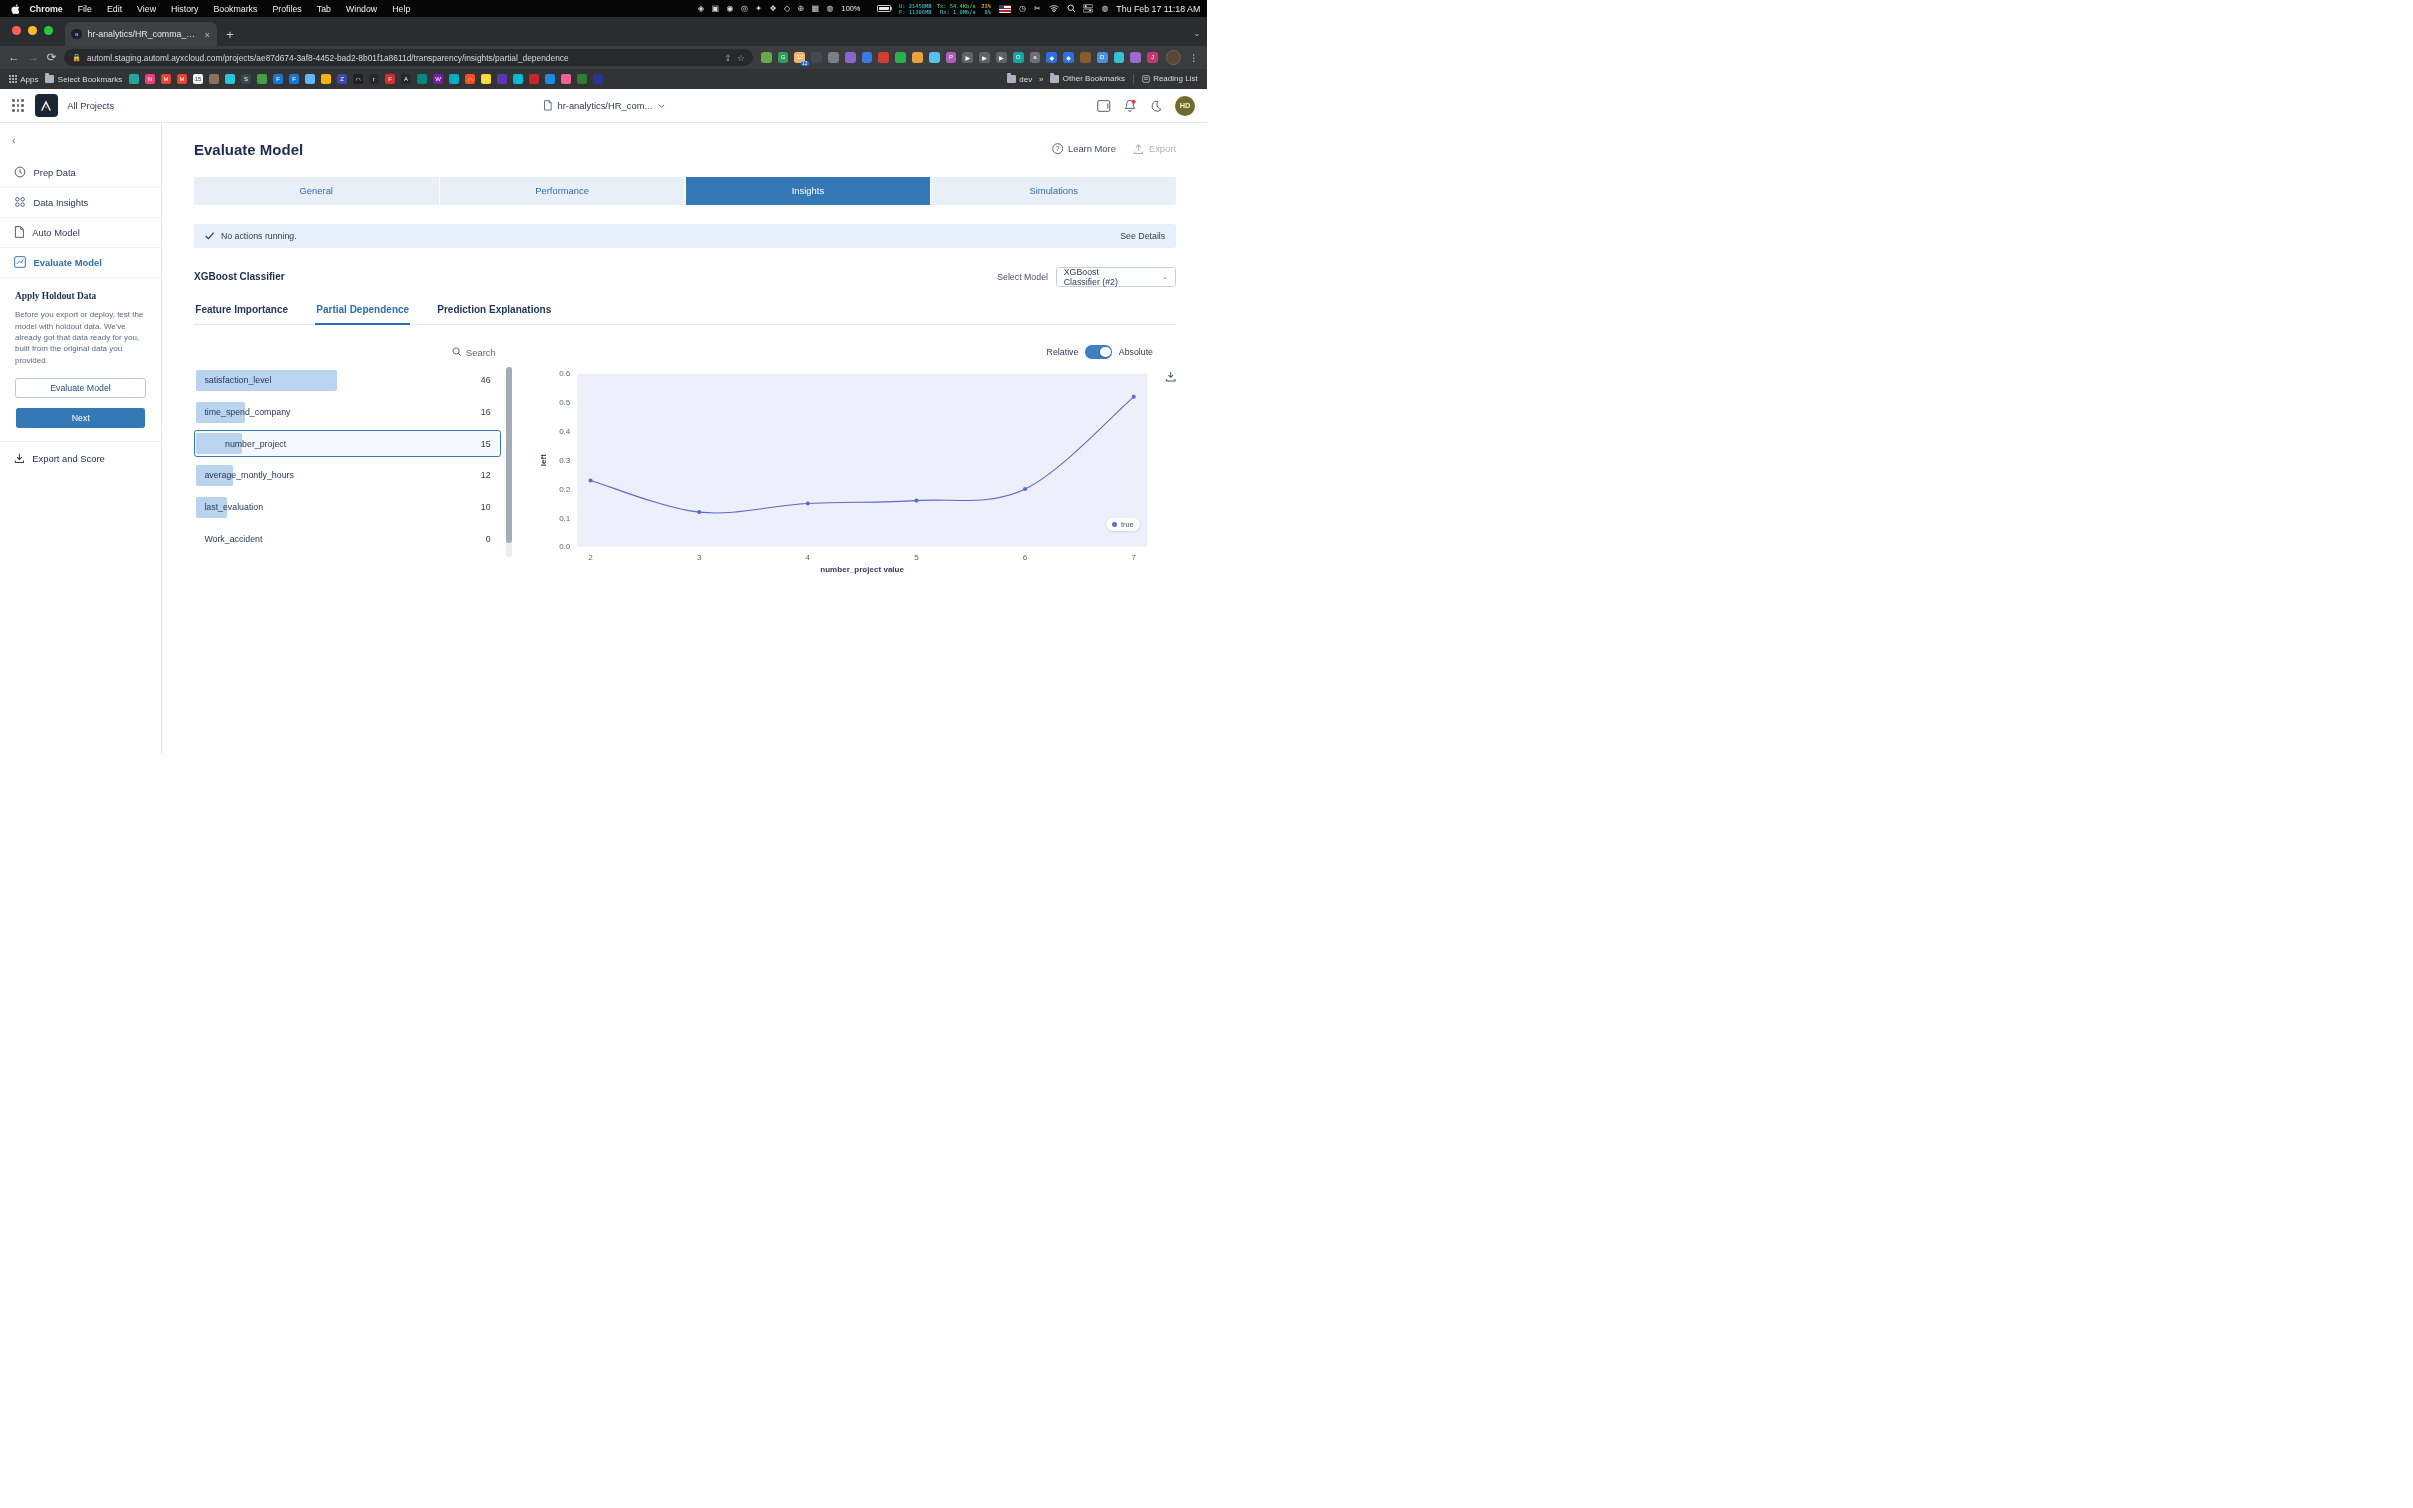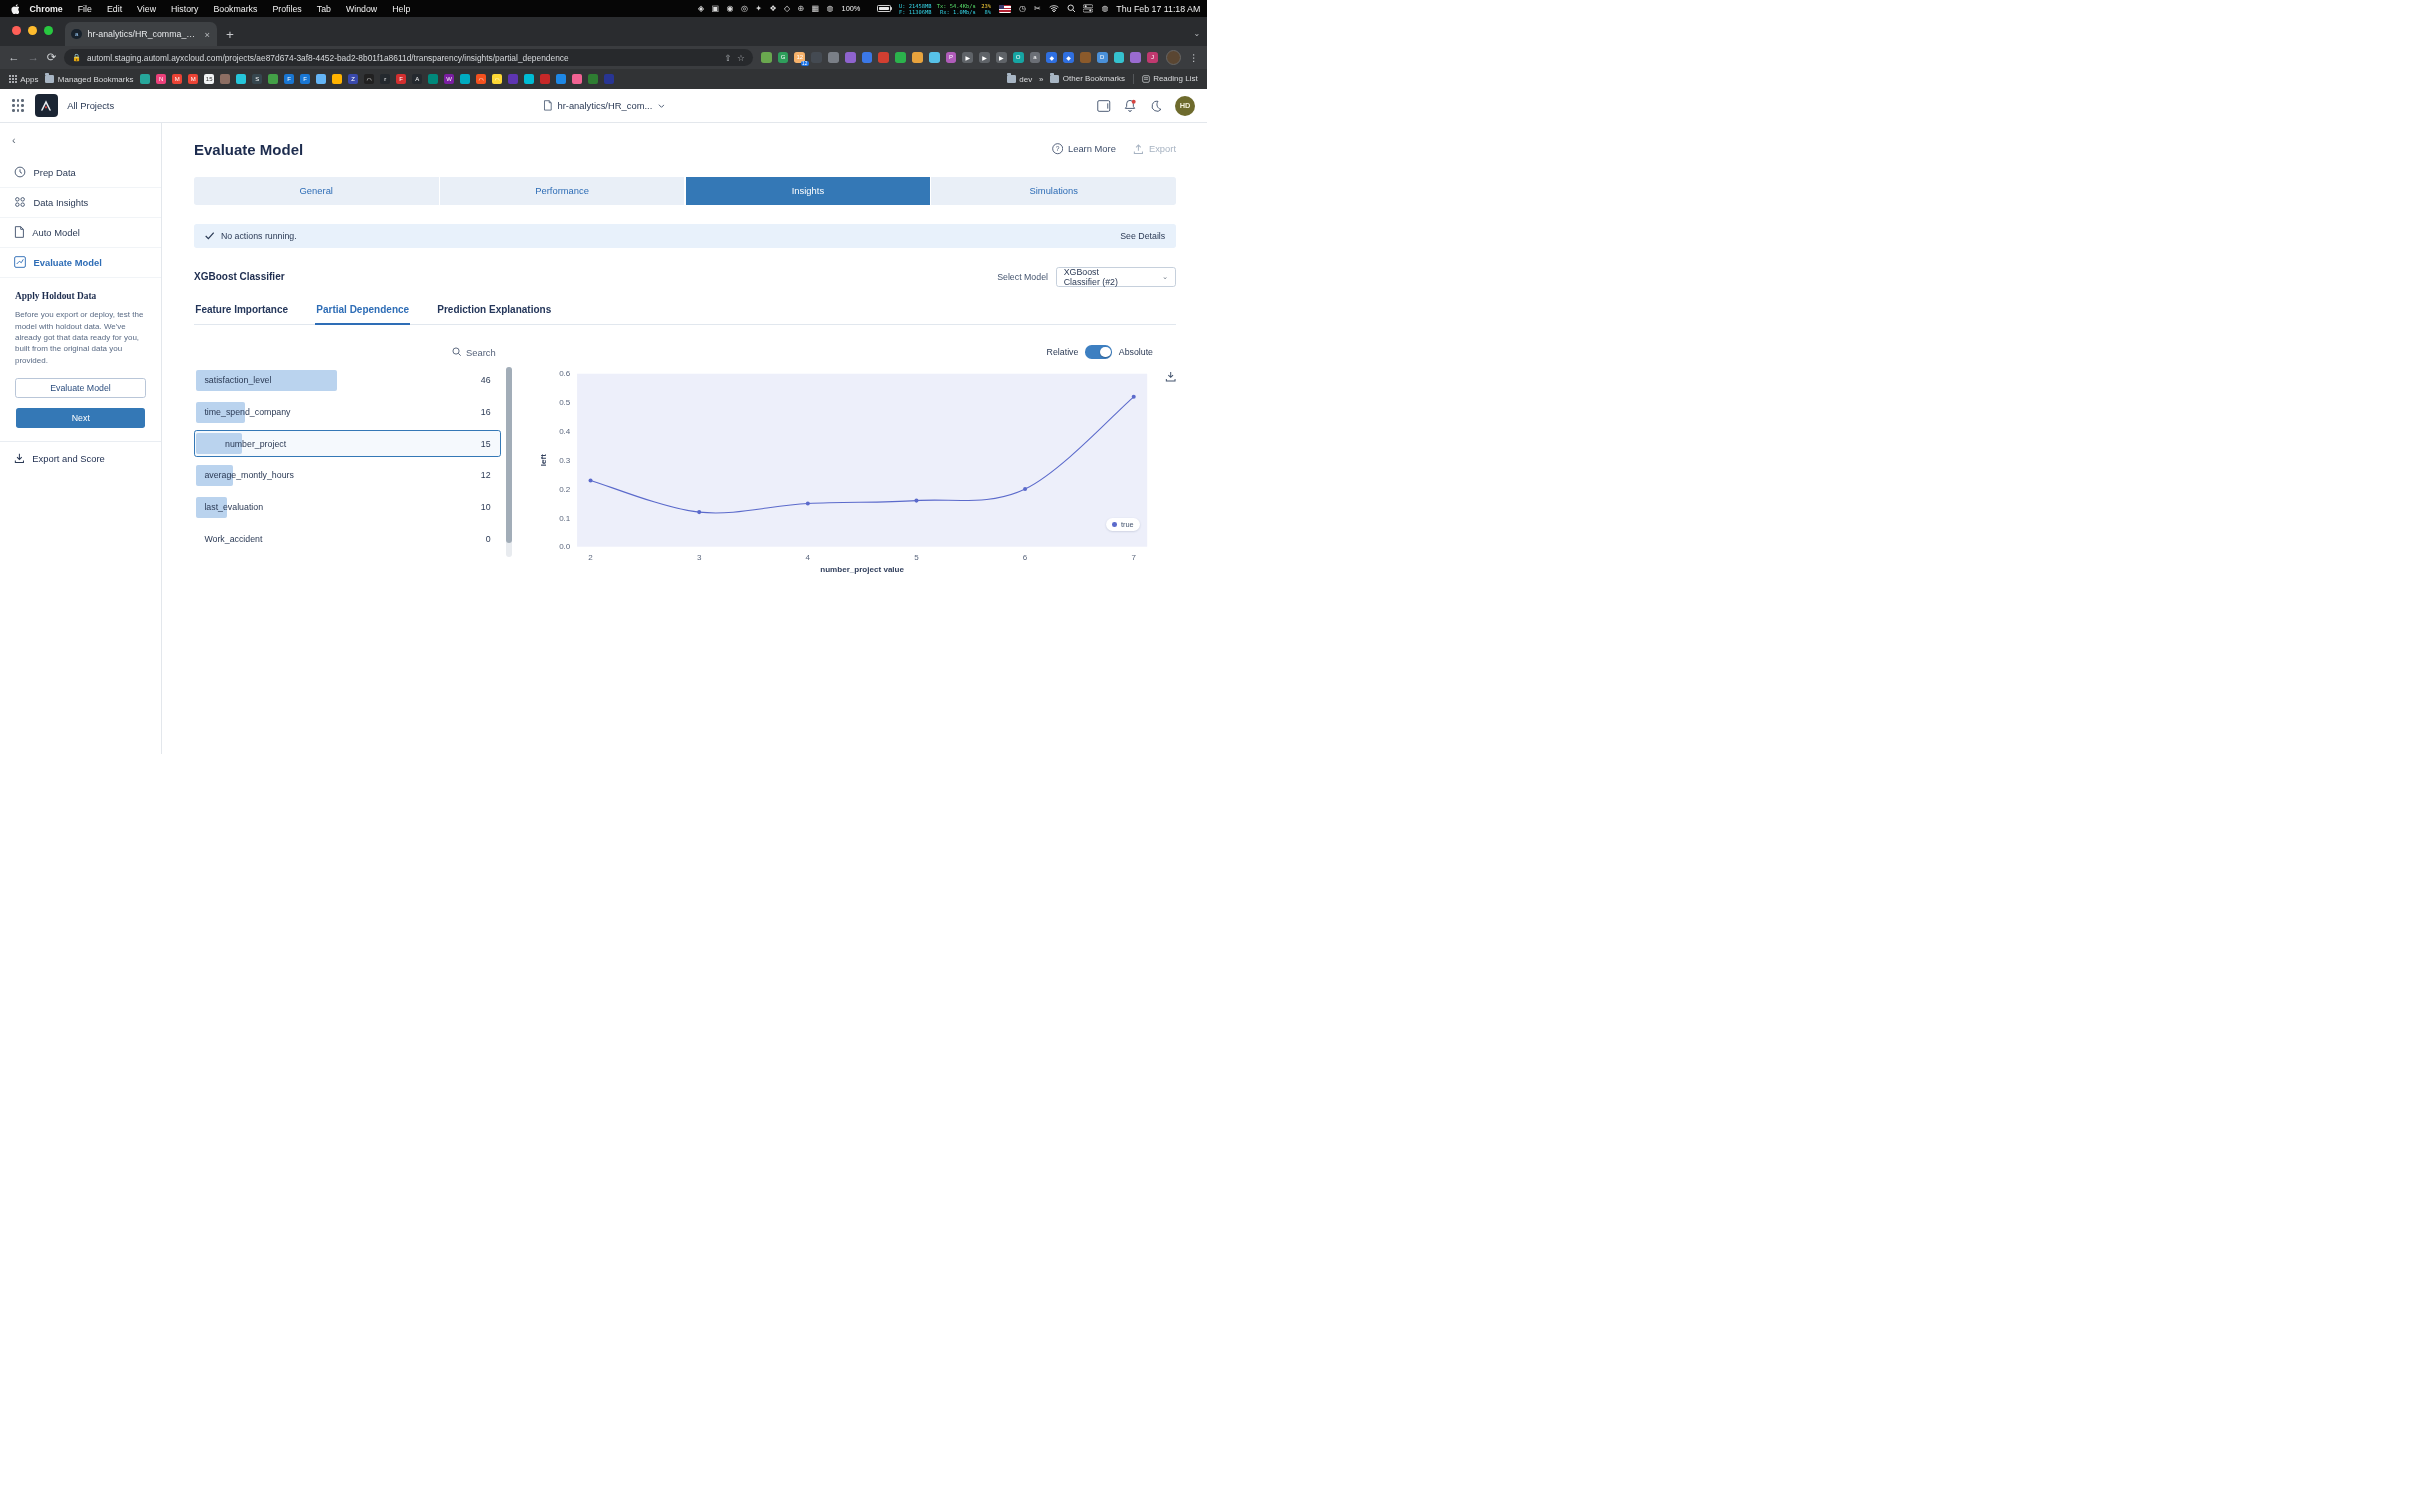--- a/index.html
+++ b/index.html
@@ -305,21 +305,21 @@
         <i></i>
         <i></i>
         <i></i>
         <i></i>
         <i></i>
       </span>
     <span>Apps</span>
   </span>
   <span class="bm-label">
     <span class="folder"></span>
-    <span>Managed Bookmarks</span>
+    <span>Select Bookmarks</span>
   </span>
   <span id="fav-row">
       <span class="favi" style="background: rgb(38, 166, 154);"></span>
       <span class="favi" style="background: rgb(236, 64, 122);">N</span>
       <span class="favi" style="background: rgb(234, 67, 53);">M</span>
       <span class="favi" style="background: rgb(234, 67, 53);">M</span>
       <span class="favi" style="background: rgb(241, 243, 244); color: rgb(51, 51, 51);">15</span>
       <span class="favi" style="background: rgb(141, 110, 99);"></span>
       <span class="favi" style="background: rgb(38, 198, 218);"></span>
       <span class="favi" style="background: rgb(55, 71, 79);">S</span>

